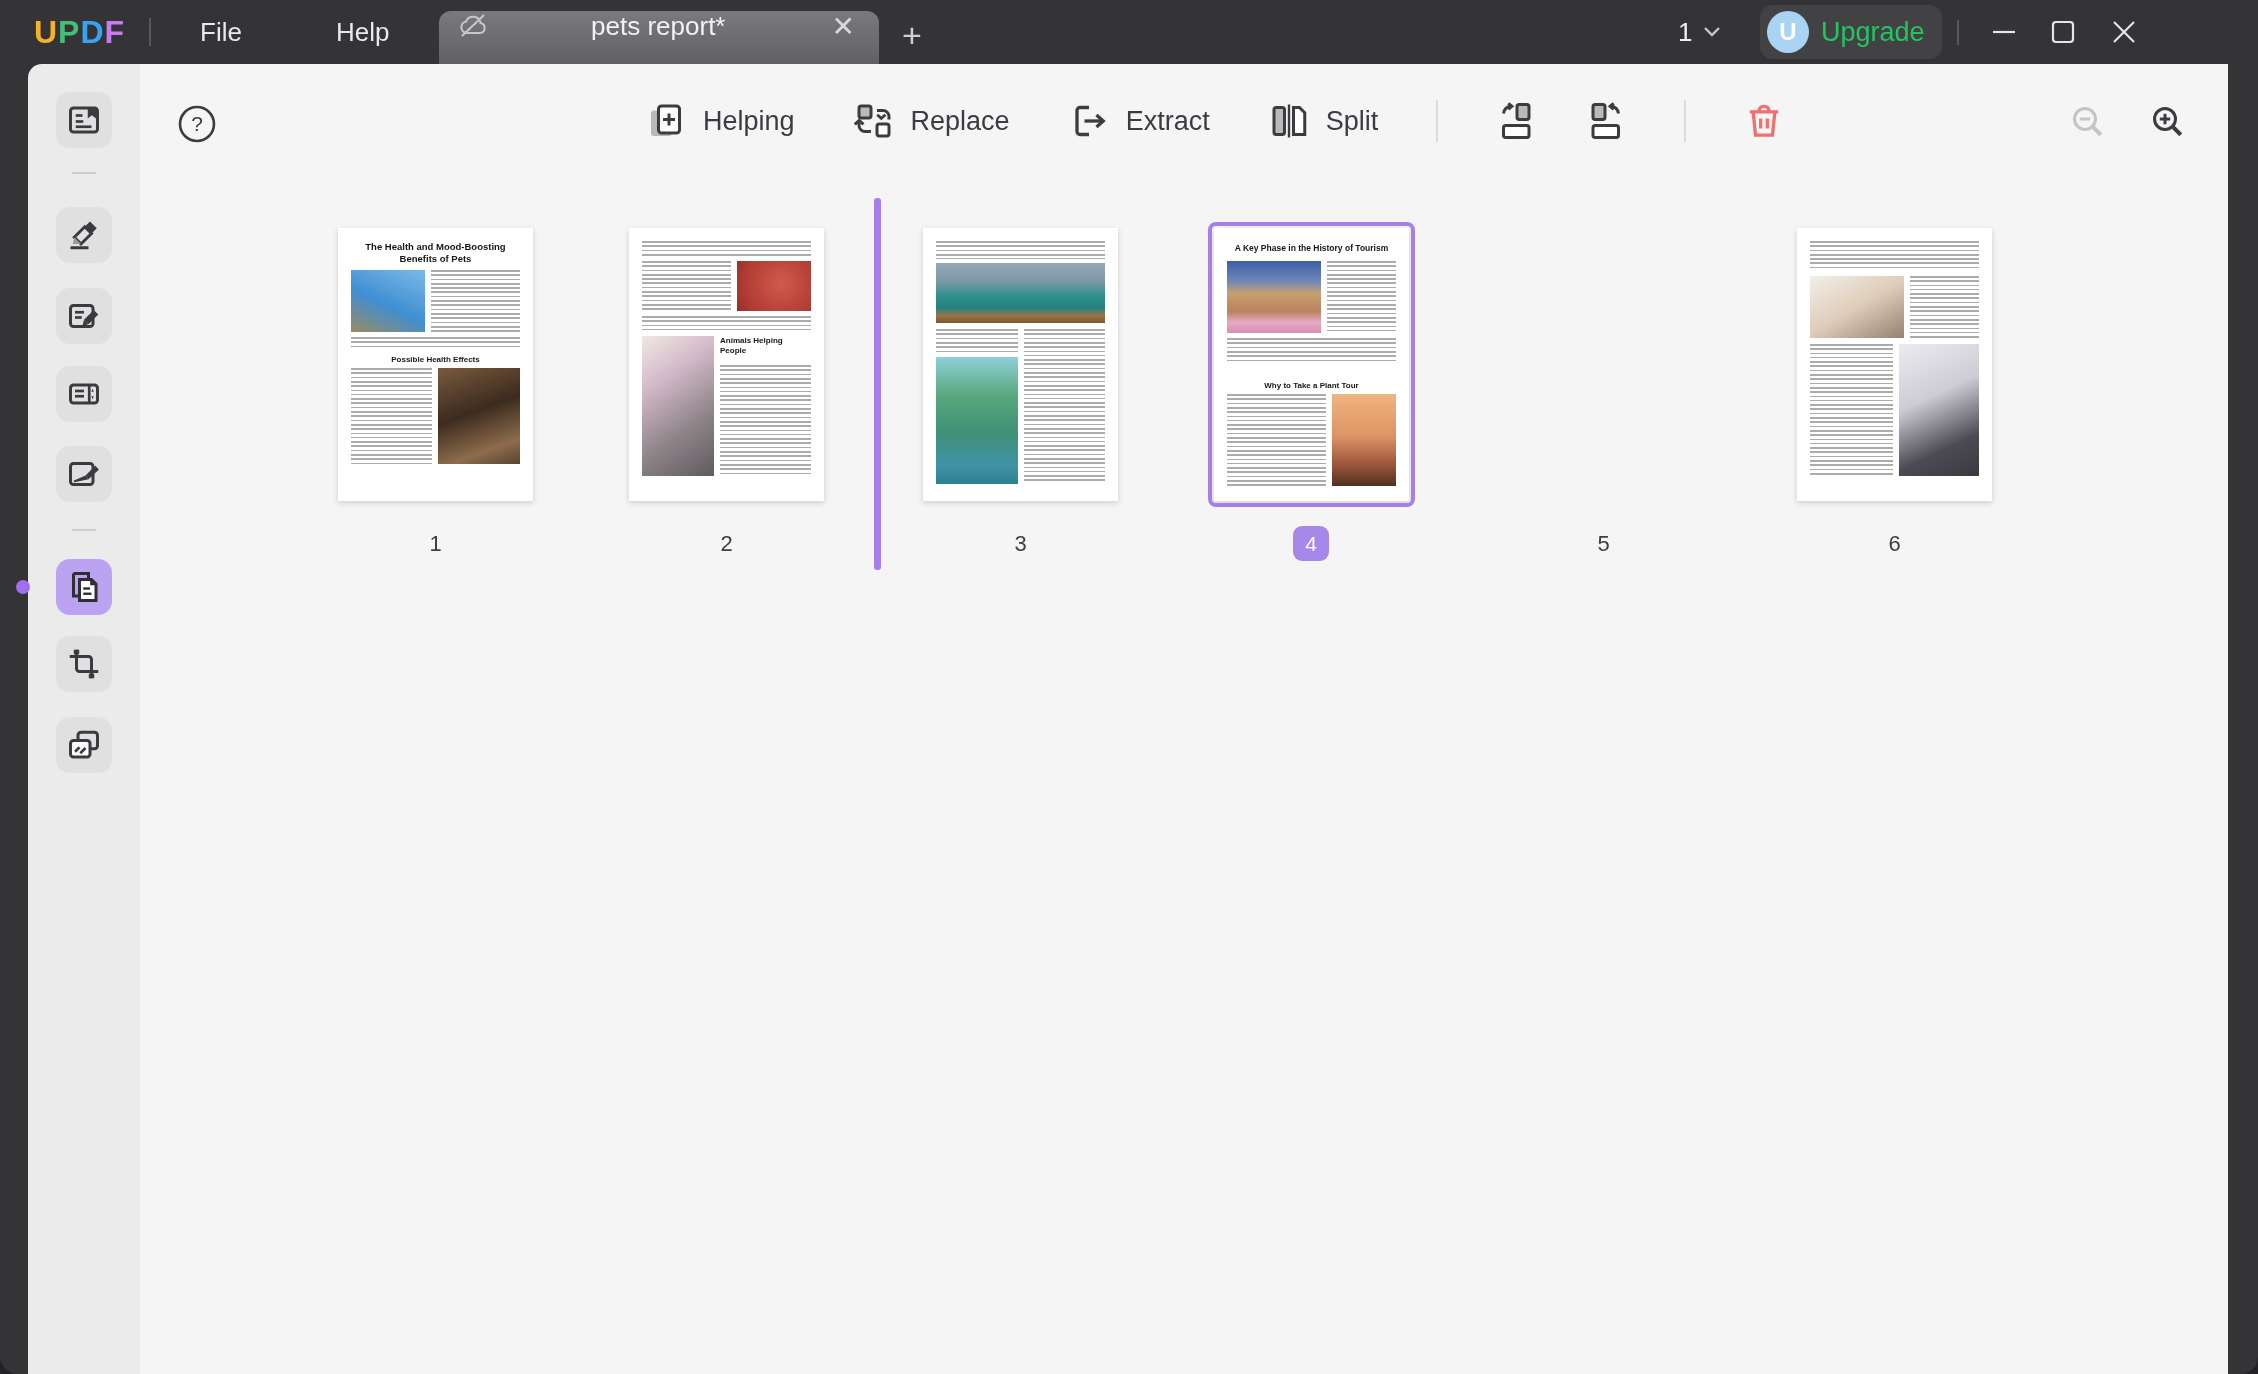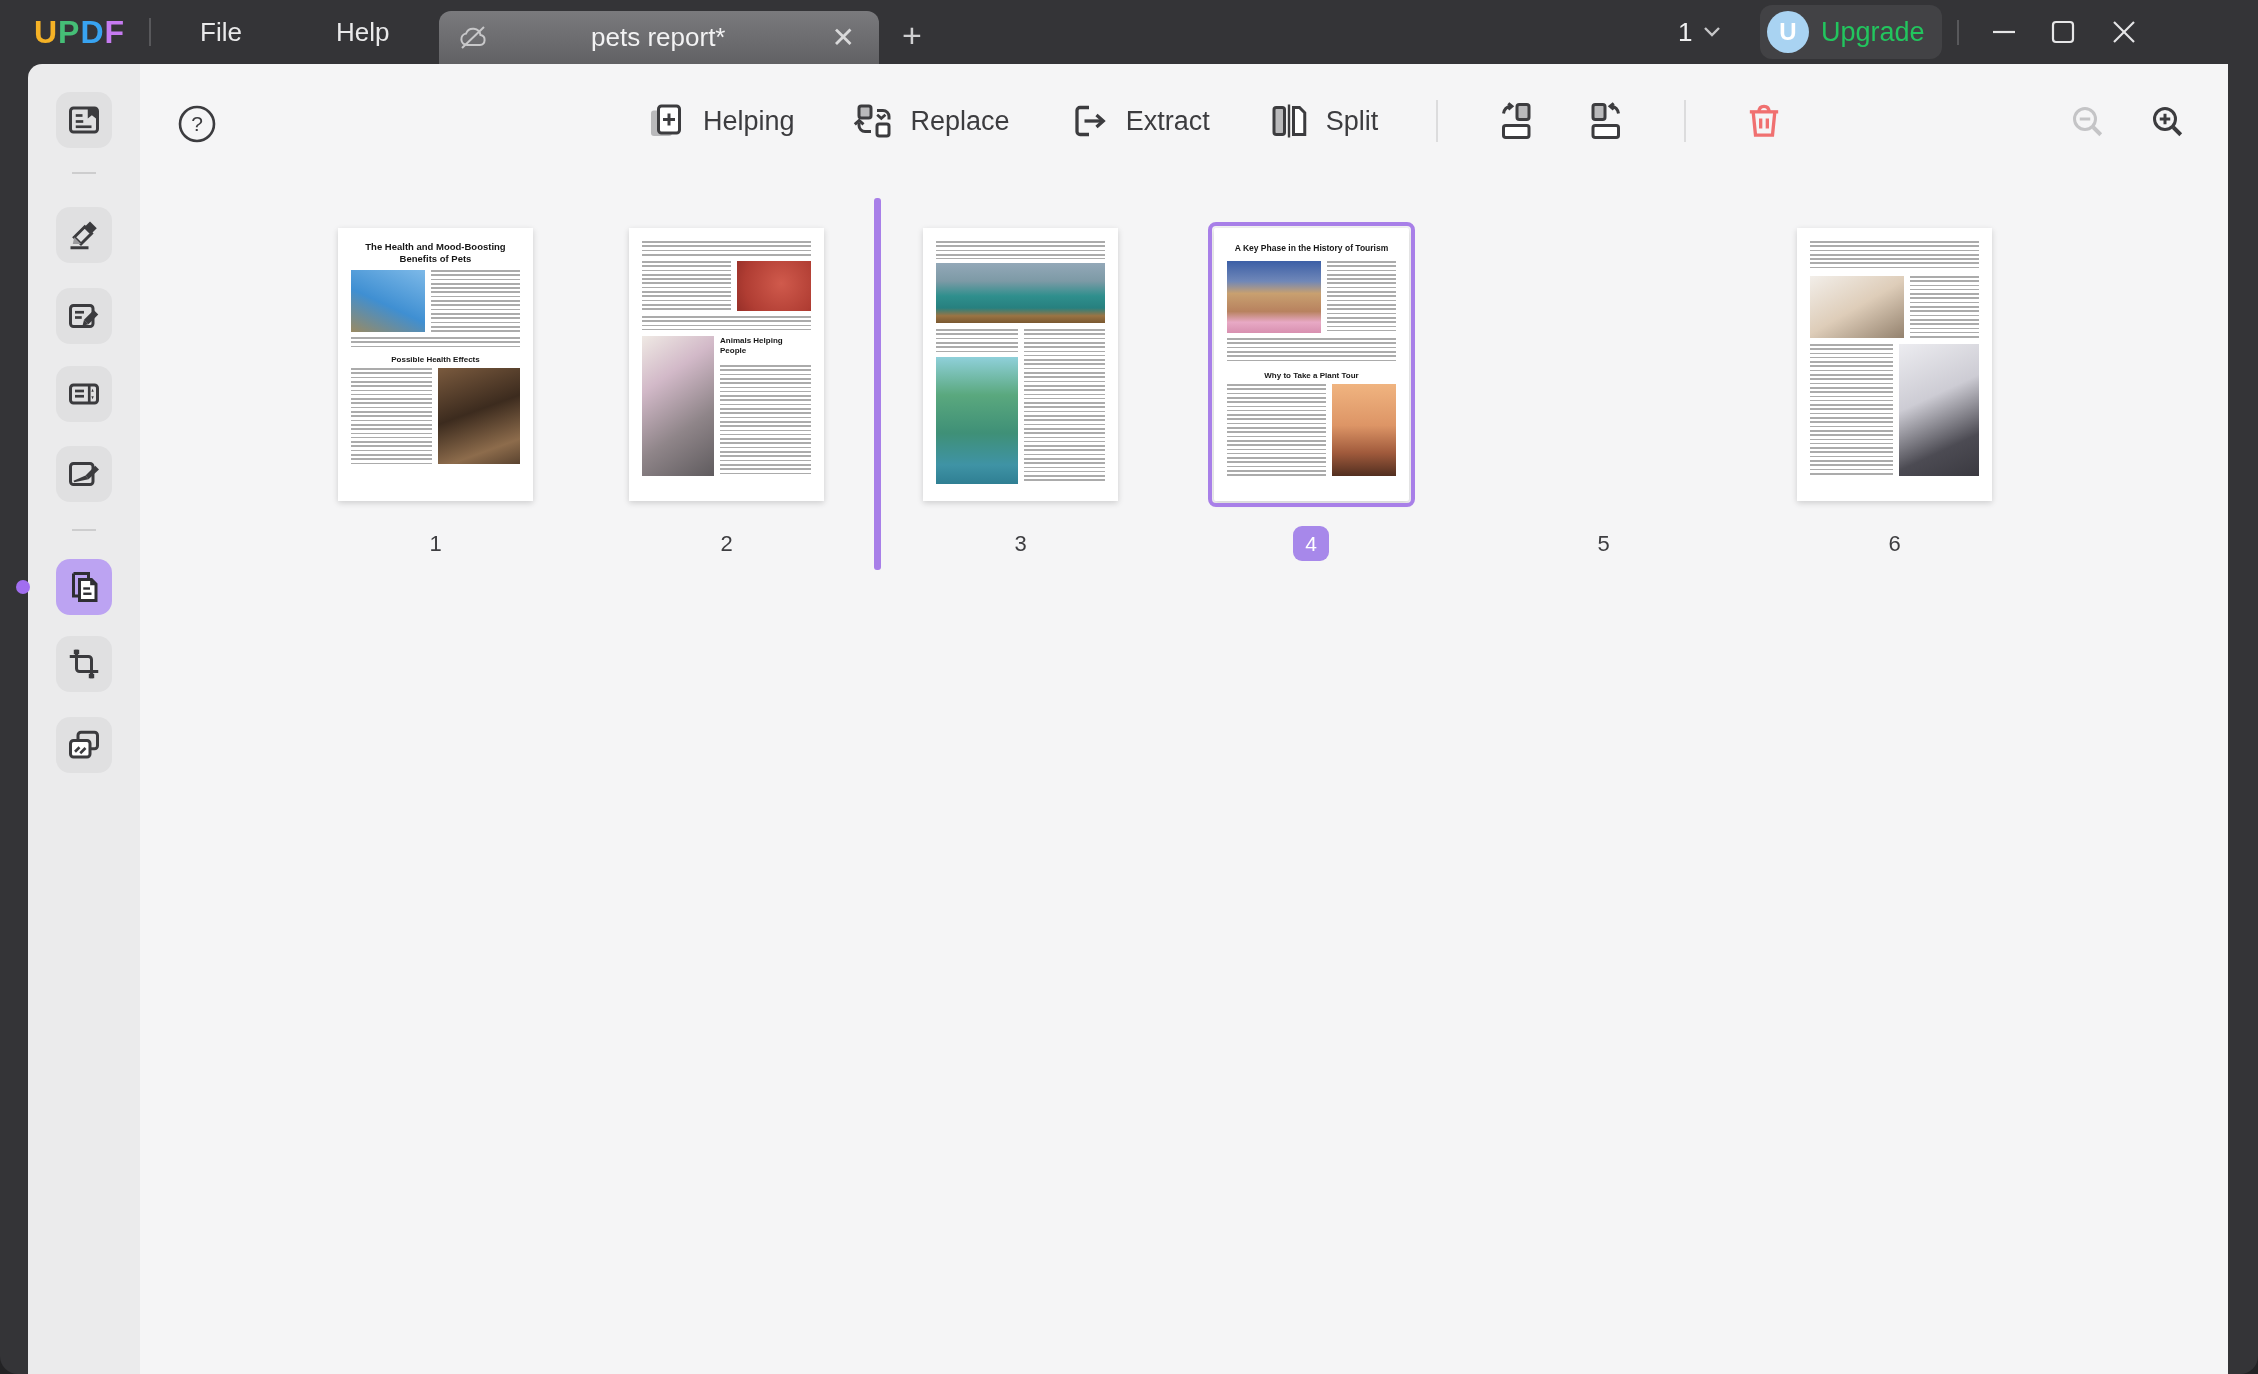--- a/index.html
+++ b/index.html
@@ -8,21 +8,21 @@
   .frame { position:absolute; inset:0; background:#343437; border-radius:0 0 18px 18px; overflow:hidden; }
 
   
   .titlebar { position:absolute; top:0; left:0; width:100%; height:64px; background:#343437; }
   .logo { position:absolute; left:34px; top:14px; font-size:32px; font-weight:bold; letter-spacing:1px; }
   .logo span { display:inline-block; }
   .tb-divider { position:absolute; top:18px; width:2px; height:28px; background:#58585b; }
   .menu-item { position:absolute; top:0; height:64px; line-height:64px; color:#e9e9ea; font-size:26px; cursor:default; }
   .doc-tab { position:absolute; left:439px; top:11px; width:440px; height:53px;
              background:linear-gradient(180deg,#7a7a7d,#616164); border-radius:12px 12px 0 0;
-             display:flex; align-items:center; padding:0 18px;gap:48px; }
+             display:flex; align-items:flex-start; padding:0 18px;gap:48px; }
   .doc-tab .tab-title { flex:1; text-align:center; color:#f2f2f3; font-size:26px; white-space:nowrap; }
   .tab-close { color:#d9d9da; font-size:28px; line-height:1; padding:2px 6px; }
   .new-tab { position:absolute; left:902px; top:16px; color:#cfcfd1; font-size:34px; font-weight:300; }
   .page-indicator { position:absolute; left:1678px; top:0; height:64px; display:flex; align-items:center; gap:10px;
                     color:#f0f0f1; font-size:26px; }
   .upgrade-pill { position:absolute; left:1760px; top:5px; width:182px; height:54px; background:#424245;
                   border-radius:12px; display:flex; align-items:center; padding:0 14px 0 7px; gap:12px; }
   .avatar { width:42px; height:42px; border-radius:50%; background:#a9d3f2; color:#fff; font-size:24px; font-weight:bold;
             display:flex; align-items:center; justify-content:center; }
   .upgrade-label { color:#22c55e; font-size:27px; }
@@ -348,21 +348,21 @@
       </div>
     </div>
 
     <div class="pg selected" style="left:1074px">
       <div class="pt small" style="margin-top:2px">A Key Phase in the History of Tourism</div>
       <div class="row" style="margin-top:7px">
         <div class="img img-havana" style="width:94px;height:72px"></div>
         <div class="txt" style="flex:1;height:72px"></div>
       </div>
       <div class="txt" style="margin-top:5px;height:24px"></div>
-      <div class="ph" style="margin-top:9px;margin-bottom:4px">Why to Take a Plant Tour</div>
+      <div class="ph" style="margin-top:19px;margin-bottom:4px">Why to Take a Plant Tour</div>
       <div class="row">
         <div class="txt" style="flex:1;height:92px"></div>
         <div class="img img-eiffel" style="width:64px;height:92px"></div>
       </div>
     </div>
 
 
     <div class="pg" style="left:1657px">
       <div class="txt" style="height:30px"></div>
       <div class="row" style="margin-top:5px">

